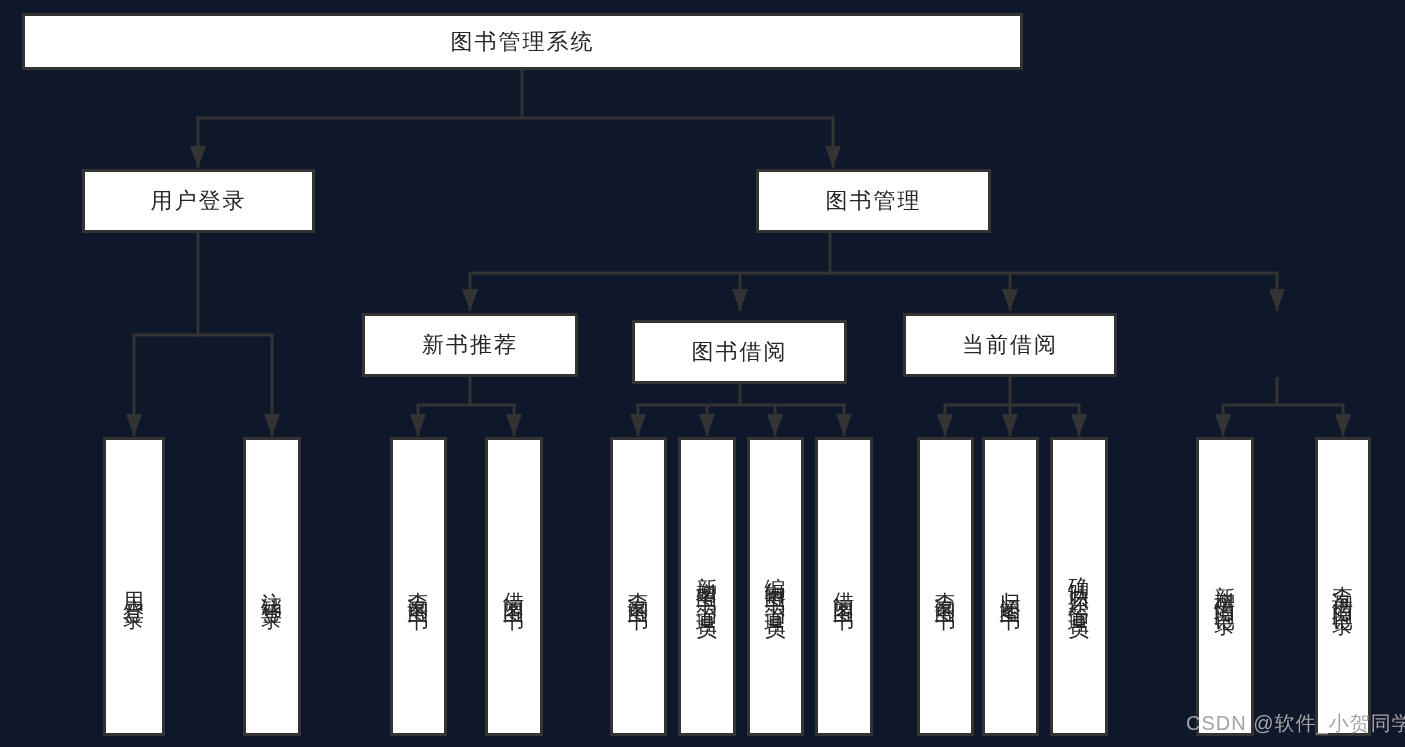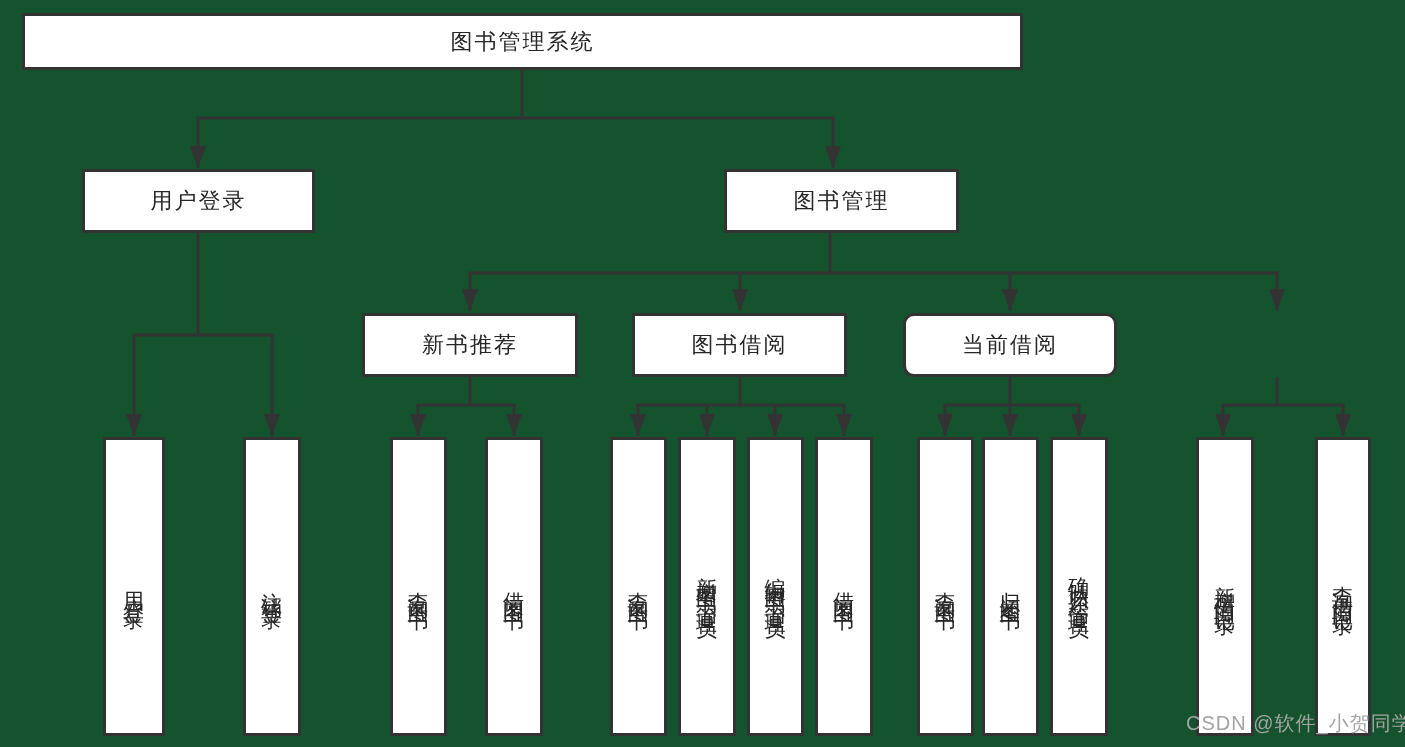--- a/index.html
+++ b/index.html
@@ -1,20 +1,20 @@
 <!DOCTYPE html>
 <html><head>
 <meta charset="utf-8">
 <style>
   html, body { margin: 0; padding: 0; background: #ffffff; }
   #canvas {
     position: relative;
     width: 1405px;
     height: 747px;
-    background: #14532d;
+    background: #0f172a;
     font-family: "Liberation Sans", sans-serif;
     color: #2a2a2a;
     overflow: hidden;
   }
   .node {
     position: absolute;
     box-sizing: border-box;
     border: 3px solid #333333;
     background: #ffffff;
     display: flex;
@@ -116,31 +116,31 @@
     <line x1="1343" y1="405" x2="1343" y2="436" marker-end="url(#ah)"></line>
   </svg>
 
   <div class="node" style="left:22px; top:13px; width:1001px; height:57px;">
     <span>图书管理系统</span>
   </div>
 
   <div class="node" style="left:82px; top:169px; width:233px; height:64px;">
     <span>用户登录</span>
   </div>
-  <div class="node" style="left:724px; top:169px; width:235px; height:64px;">
+  <div class="node" style="left:756px; top:169px; width:235px; height:64px;">
     <span>图书管理</span>
   </div>
 
   <div class="node" style="left:362px; top:313px; width:216px; height:64px;text-align:center;">
     <span>新书推荐</span>
   </div>
-  <div class="node" style="left:632px; top:313px; width:215px; height:64px;">
+  <div class="node" style="left:632px; top:320px; width:215px; height:64px;">
     <span>图书借阅</span>
   </div>
-  <div class="node" style="left:903px; top:313px; width:214px; height:64px;border-radius:11px;">
+  <div class="node" style="left:903px; top:313px; width:214px; height:64px;">
     <span>当前借阅</span>
   </div>
 
   <div class="leaf" style="left:103px; width:62px;">
     <span class="vtext">用户登录</span>
   </div>
   <div class="leaf" style="left:243px; width:58px;">
     <span class="vtext">注销登录</span>
   </div>
 

